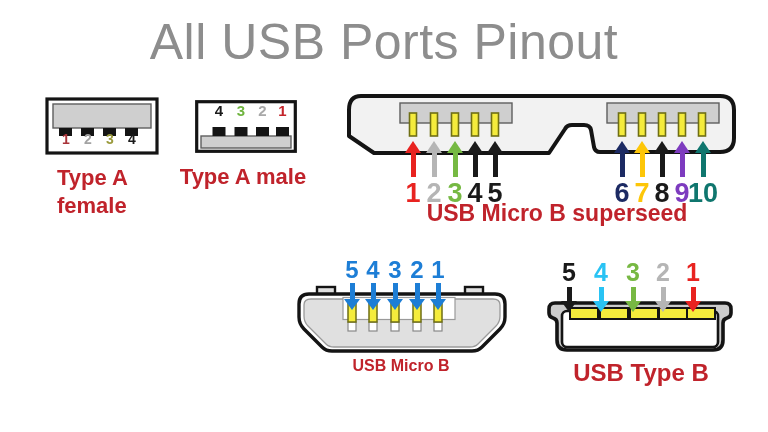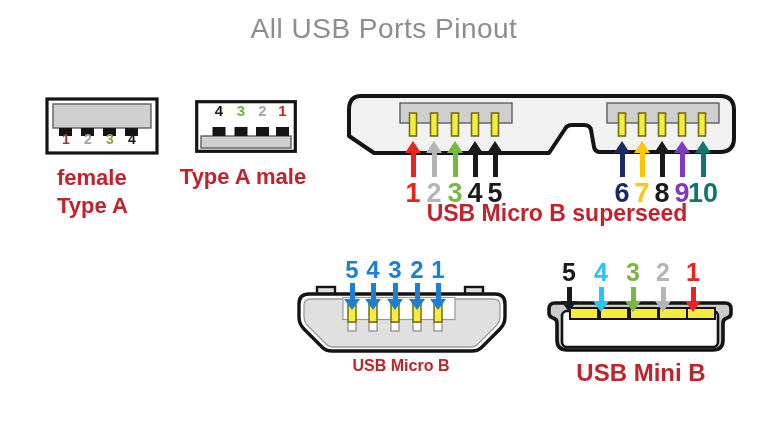--- a/index.html
+++ b/index.html
@@ -1,21 +1,21 @@
 <!DOCTYPE html>
 <html style="--title-gray: #8d8d8d; --label-red: #c0232b; --outline-black: #141414; --body-fill: #f2f2f2; --tongue-fill: #cfcfcf; --tongue-stroke: #5e5e5e; --pin-yellow: #f5ec3c; --pin-stroke: #6f6f14; --micro-fill: #e0e0e0; --mini-fill: #cccccc;"><head>
 <meta charset="utf-8">
 <style>
   * { margin:0; padding:0; box-sizing:border-box; }
   html,body { background:#fff; }
   body { width:768px; height:432px; overflow:hidden; font-family:"Liberation Sans", sans-serif; }
   .canvas { position:relative; width:768px; height:432px; background:#ffffff; }
   .abs { position:absolute; }
   .title { position:absolute; left:0; top:13px; width:100%; text-align:center;
-           font-size:28px; font-weight:400; color:var(--title-gray); letter-spacing:0.5px; }
+           font-size:50px; font-weight:400; color:var(--title-gray); letter-spacing:0.5px; }
   .red-label { position:absolute; font-weight:bold; color:var(--label-red); font-size:22px; white-space:nowrap; }
   .centered { transform:translateX(-50%); }
 
   
   .pincol { position:absolute; width:34px; display:flex; flex-direction:column; align-items:center; z-index:5; }
   .pincol .num { font-weight:bold; line-height:1; }
   .arrow { display:flex; flex-direction:column; align-items:center; }
   .arrow i { display:block; }
   .head-up   { width:0; height:0; border-left:8px solid transparent; border-right:8px solid transparent; border-bottom:12px solid currentColor; }
   .head-down { width:0; height:0; border-left:8px solid transparent; border-right:8px solid transparent; border-top:11px solid currentColor; }
@@ -52,22 +52,22 @@
         <rect x="58" y="31" width="13" height="8" style="fill:var(--outline-black)"></rect>
         <rect x="80" y="31" width="13" height="8" style="fill:var(--outline-black)"></rect>
       </g>
     </svg>
     <span class="ta-num taf-num" style="left: 21px; color: rgb(169, 52, 57);">1</span>
     <span class="ta-num taf-num" style="left: 43px; color: rgb(163, 163, 163);">2</span>
     <span class="ta-num taf-num" style="left: 65px; color: rgb(155, 155, 61);">3</span>
     <span class="ta-num taf-num" style="left: 87px; color: rgb(26, 26, 26);">4</span>
   </div>
   <div class="red-label" style="left:57px;top:164px;line-height:28px">
+    <div>Type A</div>
     <div>female</div>
-    <div>Type A</div>
   </div>
 
   <div class="abs" style="left:195px;top:100px;width:102px;height:53px">
     <svg width="102" height="53" viewBox="0 0 102 53">
       <rect x="1.7" y="1.7" width="98.6" height="49.6" style="fill:#ffffff;stroke:var(--outline-black)" stroke-width="3.2"></rect>
       <rect x="6" y="36" width="90" height="12" style="fill:var(--tongue-fill);stroke:var(--tongue-stroke)" stroke-width="1.4"></rect>
       <g>
         <rect x="17.5" y="27" width="13" height="9" style="fill:var(--outline-black)"></rect>
         <rect x="39.5" y="27" width="13" height="9" style="fill:var(--outline-black)"></rect>
         <rect x="61" y="27" width="13" height="9" style="fill:var(--outline-black)"></rect>
@@ -271,15 +271,15 @@
       </span>
   </div>
   <div class="pincol mini-col" style="left: 676px; top: 260px; color: rgb(232, 35, 32);">
     <span class="num">1</span>
     <span class="arrow">
         <i class="shaft"></i>
         <i class="head-down"></i>
       </span>
   </div>
 
-  <div class="red-label centered" style="left:641px;top:359px;font-size:24px">USB Mini B</div>
+  <div class="red-label centered" style="left:641px;top:359px;font-size:24px">USB Type B</div>
 
 </div>
 
 </body></html>

